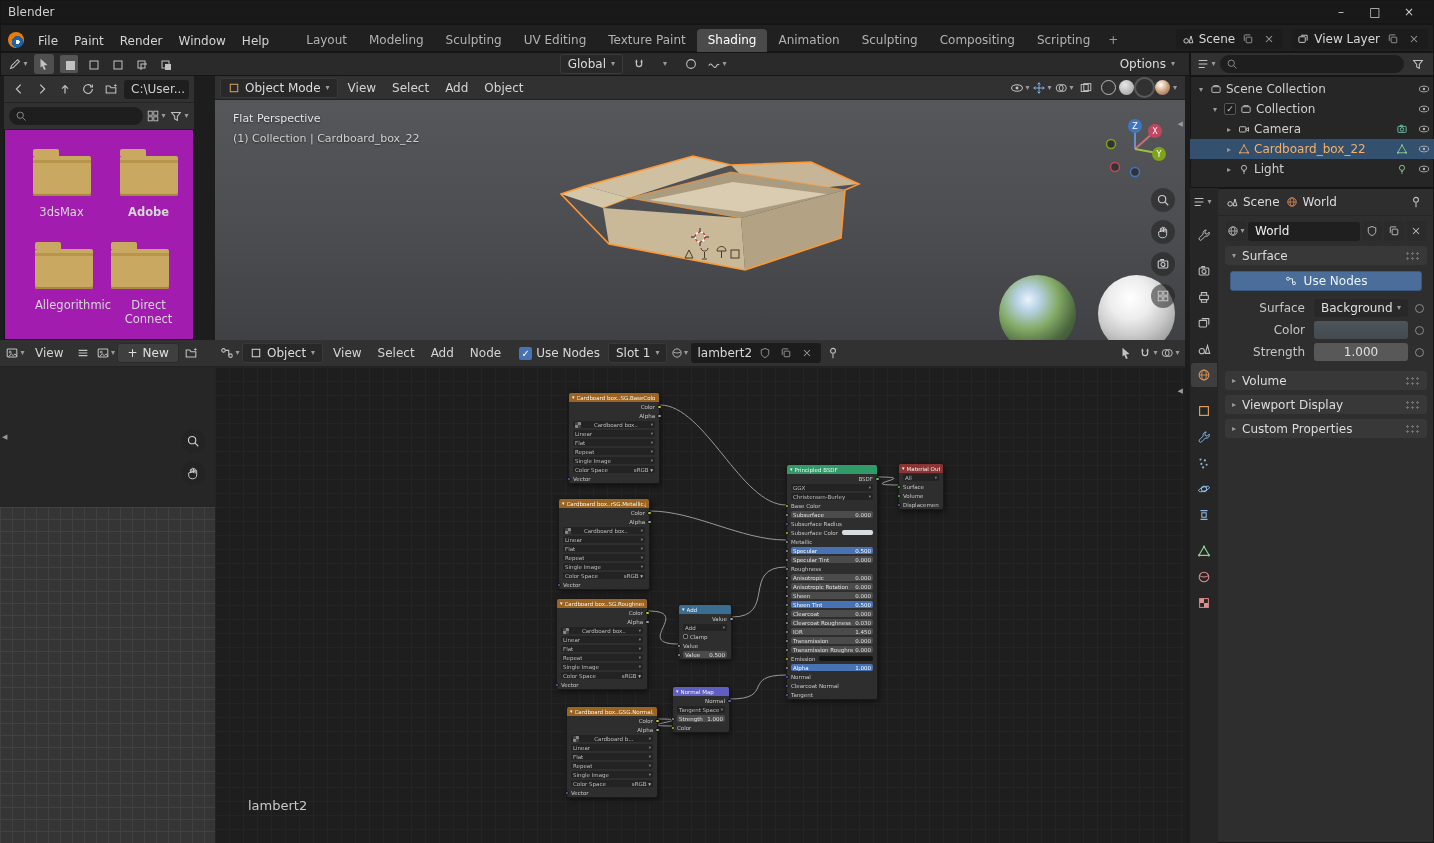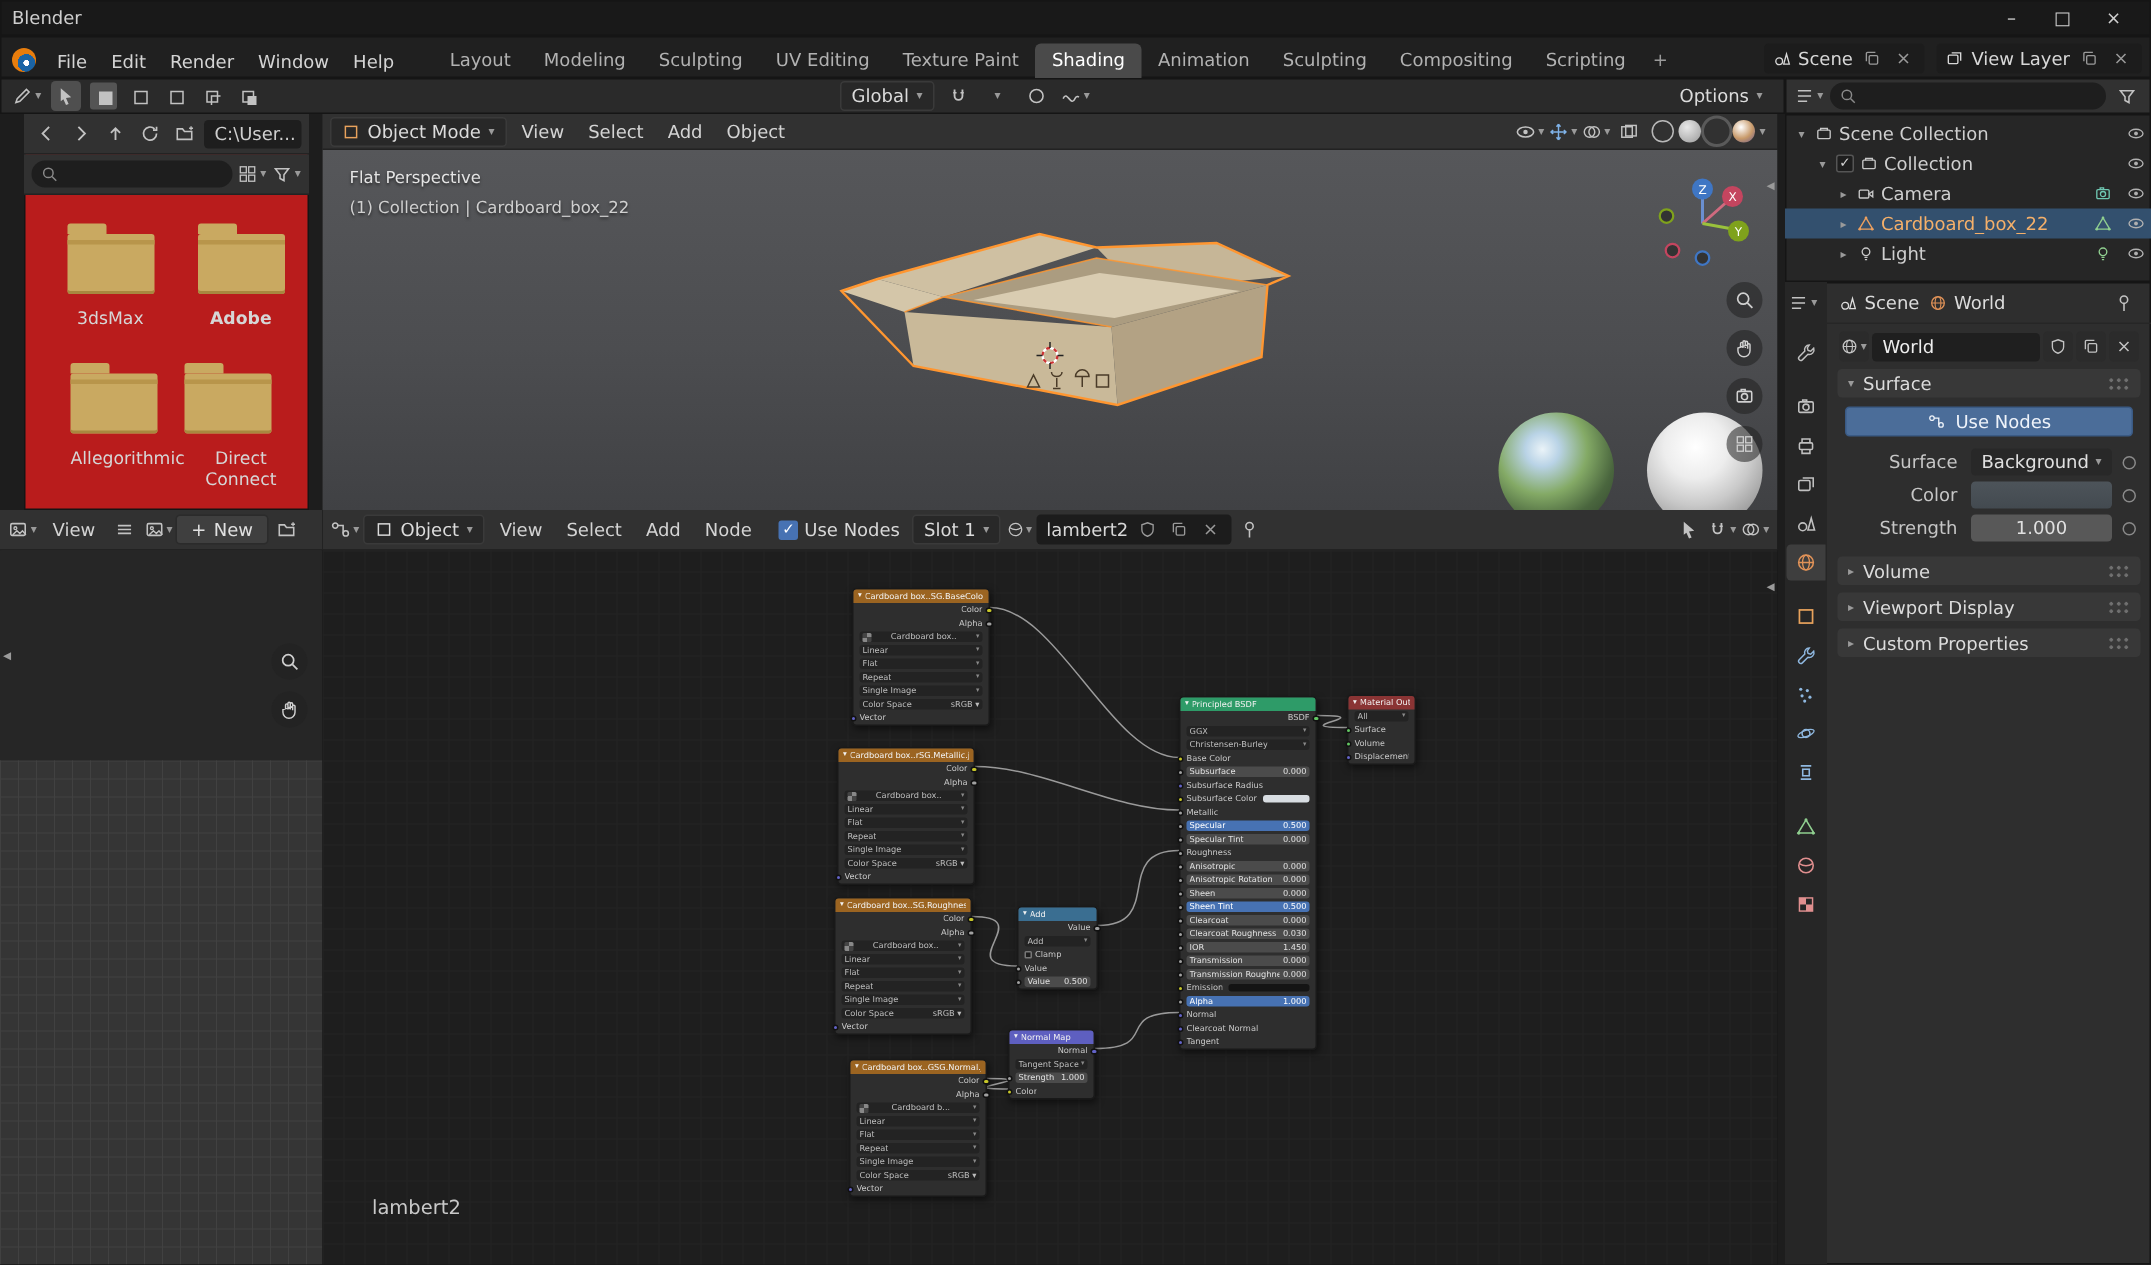--- a/index.html
+++ b/index.html
@@ -3,21 +3,21 @@
 <meta charset="utf-8">
 <style>
 *{box-sizing:border-box;margin:0;padding:0}
 html,body{width:1434px;height:843px;overflow:hidden}
 body{background:#1d1d1d;font-family:"DejaVu Sans","Liberation Sans",sans-serif;font-size:12px;color:#d8d8d8;position:relative}
 .region{position:absolute;overflow:hidden;box-shadow:inset 0 0 0 1px #151515}
 #titlebar{left:0;top:0;width:1434px;height:24px;background:#191919;display:flex;align-items:center;padding:0 8px;gap:8px}
 #topbar{left:0;top:24px;width:1434px;height:28px;background:#202020;display:flex;align-items:flex-end;padding:0 6px;gap:2px}
 #toolsettings{left:0;top:52px;width:1190px;height:24px;background:#2a2a2a;display:flex;align-items:center;padding:0 8px;gap:6px}
 #outlinerheader{left:1190px;top:52px;width:244px;height:24px;background:#313131;display:flex;align-items:center;padding:0 6px;gap:4px}
-#filebrowser{left:16px;top:76px;width:190px;height:264px;background:#b91c1c}
+#filebrowser{left:4px;top:76px;width:190px;height:264px;background:#a21caf}
 #viewport{left:215px;top:76px;width:970px;height:264px;background:#313131}
 #outliner{left:1190px;top:76px;width:244px;height:112px;background:#262626}
 #properties{left:1190px;top:188px;width:244px;height:655px;background:#2e2e2e}
 #imageeditor{left:0;top:340px;width:215px;height:503px;background:#272727}
 #shadereditor{left:215px;top:340px;width:970px;height:503px;background:#1e1e1e}
 .winctl{margin-left:auto;display:flex}
 .winbtn{width:34px;text-align:center;color:#cfcfcf;font-size:12px;cursor:default}
 .blogo{width:16px;height:16px;border-radius:50%;background:radial-gradient(circle at 60% 62%,#fff 0 14%,#1b64a5 15% 42%,#e87d0d 43%);display:inline-block}
 .menu{padding:2px 8px;color:#d4d4d4;border-radius:3px;white-space:nowrap}
 .tab{padding:4px 11px 5px;color:#b2b2b2;border-radius:4px 4px 0 0;white-space:nowrap}
@@ -284,21 +284,21 @@
     <span class="winbtn">–</span>
     <span class="winbtn">□</span>
     <span class="winbtn">×</span>
   </div>
 </div>
 
 <div id="topbar" class="region">
   <span class="blogo" style="margin:0 4px 4px 2px"></span>
   <div style="display:flex;align-items:center;margin-bottom:2px">
       <span class="menu">File</span>
-      <span class="menu">Edit</span>
+      <span class="menu">Paint</span>
       <span class="menu">Render</span>
       <span class="menu">Window</span>
       <span class="menu">Help</span>
     </div>
   <div style="display:flex;align-items:flex-end;margin-left:16px">
       <span class="tab">Layout</span>
       <span class="tab">Modeling</span>
       <span class="tab">Sculpting</span>
       <span class="tab">UV Editing</span>
       <span class="tab">Texture Paint</span>

